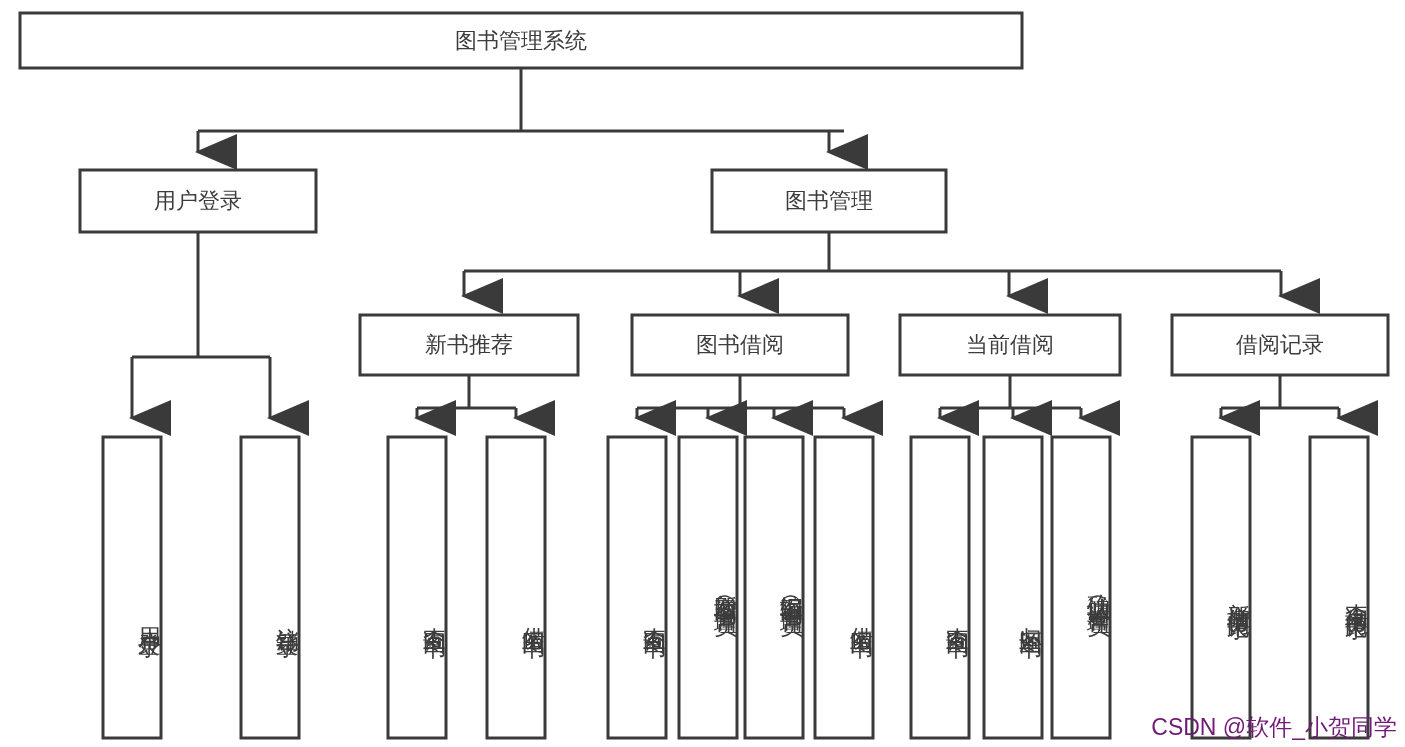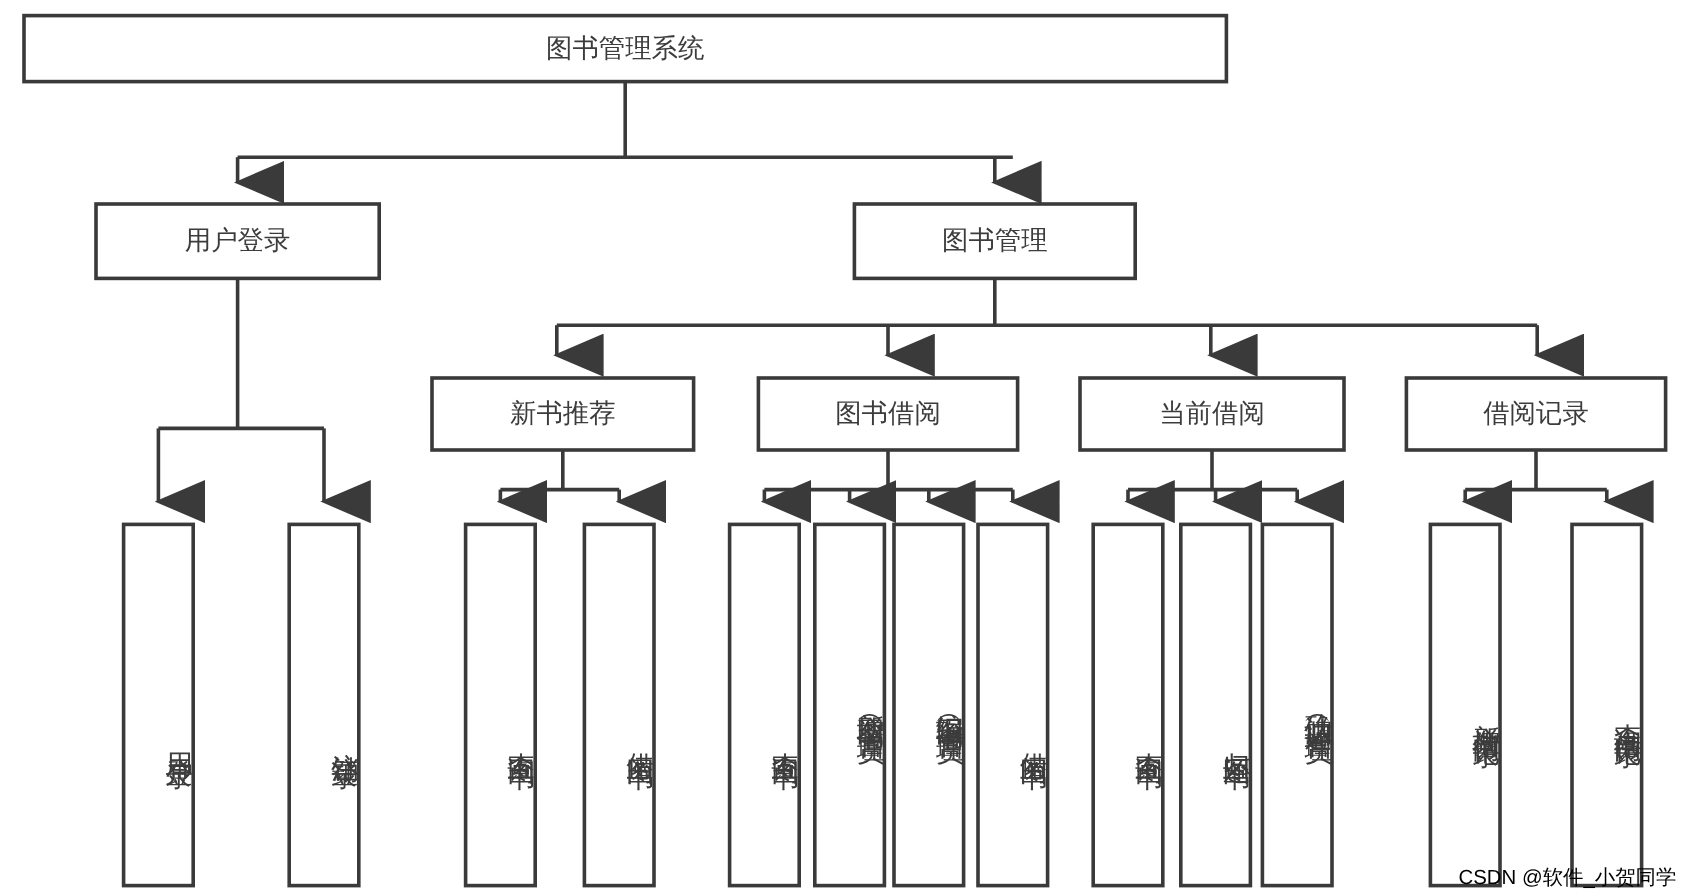--- a/index.html
+++ b/index.html
@@ -55,22 +55,22 @@
     align-items: flex-start;
     justify-content: center;
     white-space: nowrap;
     pointer-events: none;
   }
   .watermark {
     position: absolute;
     right: 8px;
     bottom: 4px;
     font-family: "Liberation Sans", "DejaVu Sans", sans-serif;
-    font-size: 17px;
-    color: #000000;
+    font-size: 23px;
+    color: #701a75;
     white-space: nowrap;
   }
 </style>
 </head>
 <body>
 
 <svg id="diagram" viewBox="0 0 1405 747">
   <defs>
     <marker id="arrow" viewBox="0 0 12 14" refX="6" refY="13" markerWidth="12" markerHeight="14" orient="auto-start-reverse">
       <path d="M 0 0 L 12 0 L 6 14 Z" class="arrow-head"></path>

